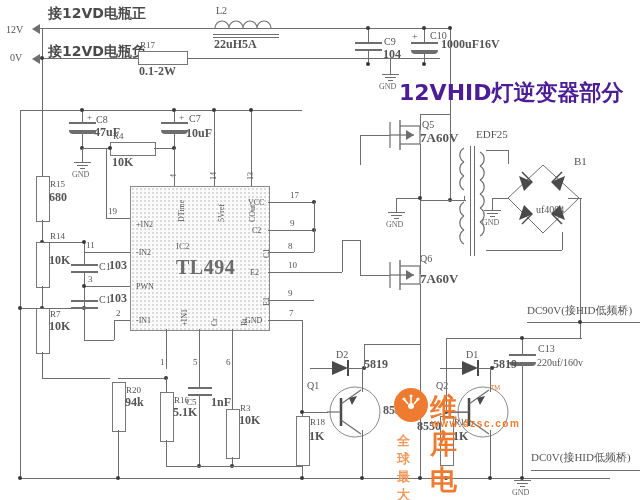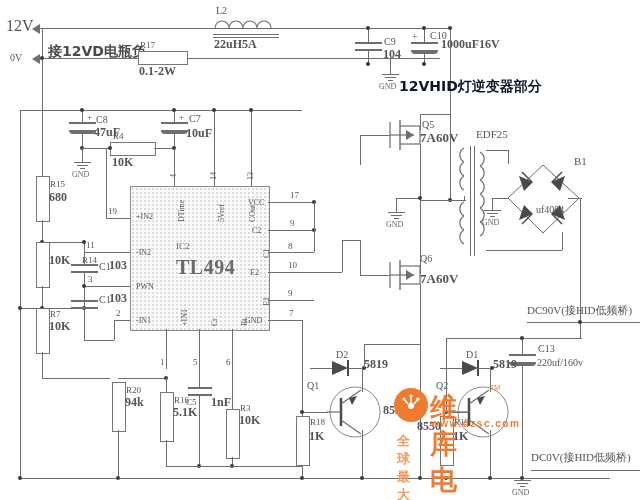--- a/index.html
+++ b/index.html
@@ -24,48 +24,49 @@
         radial-gradient(#d8d8d8 0.7px, transparent 0.8px) 0 0/4px 4px,
         #fbfbfb;}
   .icname{position:absolute;font-size:20px;font-weight:bold;color:#6b6b6b;
           font-family:"Liberation Serif",serif;letter-spacing:.5px;}
   .icpin{position:absolute;font-size:8px;color:#555;}
   .gnd{position:absolute;}
   .gnd .bar{position:absolute;background:#6e6e6e;height:1px;}
   .gndtxt{position:absolute;font-size:8px;color:#666;}
   .arrow{position:absolute;width:0;height:0;border-top:5px solid transparent;
          border-bottom:5px solid transparent;border-right:8px solid #6e6e6e;}
-  .title{position:absolute;font-size:14px;font-weight:bold;color:#0f172a;
+  .title{position:absolute;font-size:22px;font-weight:bold;color:#4c1d95;
          font-family:"DejaVu Sans",sans-serif;letter-spacing:0px;}
   .wm{position:absolute;pointer-events:none;}
   .wm-logo{position:absolute;width:34px;height:34px;border-radius:50%;
            background:#ef7b30;}
   .wm-cn{position:absolute;font-family:"DejaVu Sans",sans-serif;font-weight:bold;
          color:#ef7b30;font-size:27px;letter-spacing:1px;}
   .wm-url{position:absolute;font-family:"Liberation Sans",sans-serif;
           color:#ef7b30;font-size:10px;letter-spacing:1.5px;font-weight:bold;}
   .wm-sub{position:absolute;font-family:"DejaVu Sans",sans-serif;font-weight:bold;
           color:#f09a5e;font-size:13px;letter-spacing:7px;}
   .wm-tm{position:absolute;font-family:"Liberation Sans",sans-serif;color:#ef7b30;
          font-size:7px;}
   svg{position:absolute;overflow:visible;}
 </style>
 </head>
 <body>
 
 <div id="sheet">
 
   <div class="arrow" style="left:32px;top:24px;"></div>
-  <div class="lbl" style="left:6px;top:18px;font-size:16px;">12V</div>
+  <div class="lbl" style="left:6px;top:25px;font-size:10px;">12V</div>
   <div class="wire h" style="left:40px;top:28px;width:410px;"></div>
 
   <div class="arrow" style="left:32px;top:54px;"></div>
   <div class="lbl" style="left:10px;top:53px;font-size:10px;">0V</div>
   <div class="wire h" style="left:40px;top:58px;width:400px;"></div>
 
+  <div class="lbl cn" style="left:48px;top:6px;font-size:14px;">接12VD电瓶正</div>
   <div class="lbl cn" style="left:48px;top:44px;font-size:14px;">接12VD电瓶负</div>
 
   <svg style="left:213px;top:16px;width:82px;height:16px;">
     <path d="M2,12 a7,7 0 0 1 14,0 M16,12 a7,7 0 0 1 14,0 M30,12 a7,7 0 0 1 14,0 M44,12 a7,7 0 0 1 14,0" fill="none" stroke="#6e6e6e" stroke-width="1.2"></path>
   </svg>
   <div class="lbl" style="left:216px;top:6px;font-size:10px;">L2</div>
   <div class="wire h" style="left:213px;top:34px;width:66px;"></div>
   <div class="wire h" style="left:213px;top:37px;width:66px;"></div>
   <div class="lbl bold" style="left:214px;top:38px;font-size:12px;">22uH5A</div>
 
@@ -167,21 +168,21 @@
   <div class="node" style="left:249px;top:108px;"></div>
 
   <div class="wire v" style="left:42px;top:110px;height:66px;"></div>
   <div class="res" style="left:36px;top:176px;width:12px;height:44px;"></div>
   <div class="lbl" style="left:50px;top:180px;font-size:9px;">R15</div>
   <div class="lbl bold" style="left:49px;top:191px;font-size:12px;">680</div>
   <div class="wire v" style="left:42px;top:220px;height:22px;"></div>
   <div class="node" style="left:40px;top:240px;"></div>
 
   <div class="res" style="left:36px;top:242px;width:12px;height:44px;"></div>
-  <div class="lbl" style="left:50px;top:256px;font-size:9px;margin-left:32px;">R14</div>
+  <div class="lbl" style="left:50px;top:232px;font-size:9px;">R14</div>
   <div class="lbl bold" style="left:49px;top:254px;font-size:12px;">10K</div>
   <div class="wire v" style="left:42px;top:286px;height:22px;"></div>
   <div class="node" style="left:40px;top:306px;"></div>
 
   <div class="res" style="left:36px;top:308px;width:12px;height:44px;"></div>
   <div class="lbl" style="left:50px;top:310px;font-size:9px;">R7</div>
   <div class="lbl bold" style="left:49px;top:320px;font-size:12px;">10K</div>
   <div class="wire v" style="left:42px;top:352px;height:26px;"></div>
   <div class="wire h" style="left:42px;top:378px;width:68px;"></div>
 
@@ -206,21 +207,21 @@
   </div>
   <div class="wire v" style="left:84px;top:308px;height:32px;"></div>
   <div class="lbl" style="left:99px;top:295px;font-size:10px;">C1</div>
   <div class="lbl bold" style="left:109px;top:292px;font-size:12px;">103</div>
   <div class="wire h" style="left:84px;top:340px;width:30px;"></div>
 
   <div class="ic" style="left:130px;top:186px;width:138px;height:143px;"></div>
   <div class="lbl" style="left:176px;top:242px;font-size:9px;color:#6b6b6b;">IC2</div>
   <div class="icname" style="left:176px;top:256px;">TL494</div>
 
-  <div class="icpin" style="left:136px;top:212px;">+IN2</div>
+  <div class="icpin" style="left:136px;top:220px;">+IN2</div>
   <div class="wire h" style="left:106px;top:218px;width:24px;"></div>
   <div class="pin" style="left:108px;top:206px;">19</div>
   <div class="wire v" style="left:106px;top:148px;height:70px;"></div>
 
   <div class="icpin" style="left:136px;top:248px;">-IN2</div>
   <div class="wire h" style="left:84px;top:252px;width:46px;"></div>
   <div class="pin" style="left:86px;top:240px;">11</div>
 
   <div class="icpin" style="left:136px;top:282px;">PWN</div>
   <div class="wire h" style="left:84px;top:286px;width:46px;"></div>

